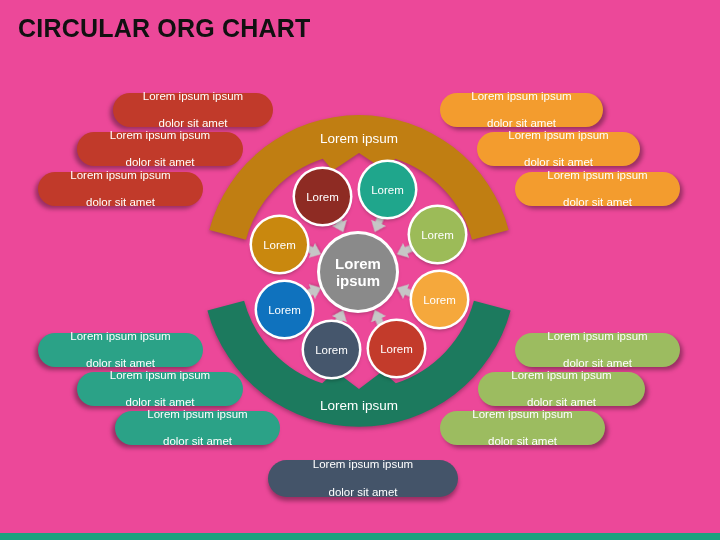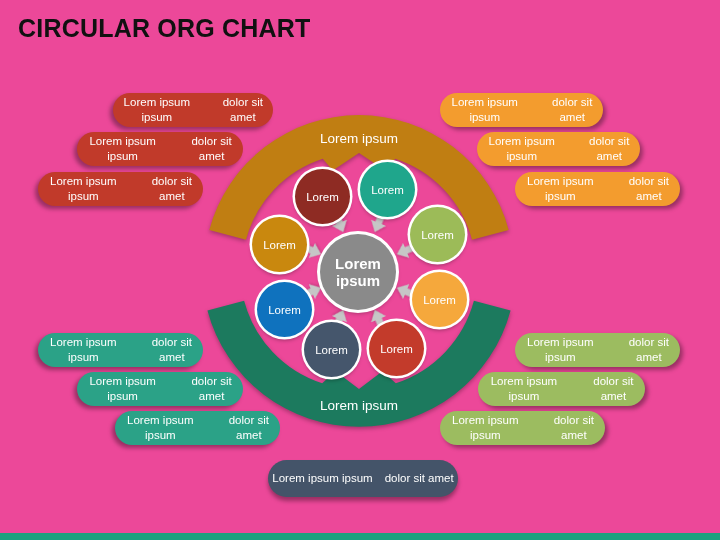--- a/index.html
+++ b/index.html
@@ -29,21 +29,21 @@
     display:flex; align-items:center; justify-content:center;
     color:#fff; font-size:11.5px; z-index:3;
     box-shadow:0 0 0 2.5px #fff, 0 3px 4px rgba(0,0,0,.38);
   }
   .circle.center{
     width:76px; height:76px; font-size:15px; font-weight:bold; text-align:center;
     line-height:1.15; box-shadow:0 0 0 3px #fff, 0 3px 5px rgba(0,0,0,.38);
   }
   .pill{
     position:absolute; height:34px; border-radius:17px; color:#fff;
-    display:flex; flex-direction:row; align-items:center; justify-content:center;
+    display:flex; flex-direction:column; align-items:center; justify-content:center;
     font-size:11.5px; line-height:1.32; text-align:center; z-index:4;gap:12px;
   }
   .pill.sh-left{ box-shadow:-3px 3px 4px rgba(0,0,0,.35); }
   .pill.sh-right{ box-shadow:3px 3px 4px rgba(0,0,0,.35); }
   .pill.sh-down{ box-shadow:0 4px 4px rgba(0,0,0,.35); }
   .pill.tall{ height:37px; border-radius:19px; }
 </style>
 </head>
 <body>
 

